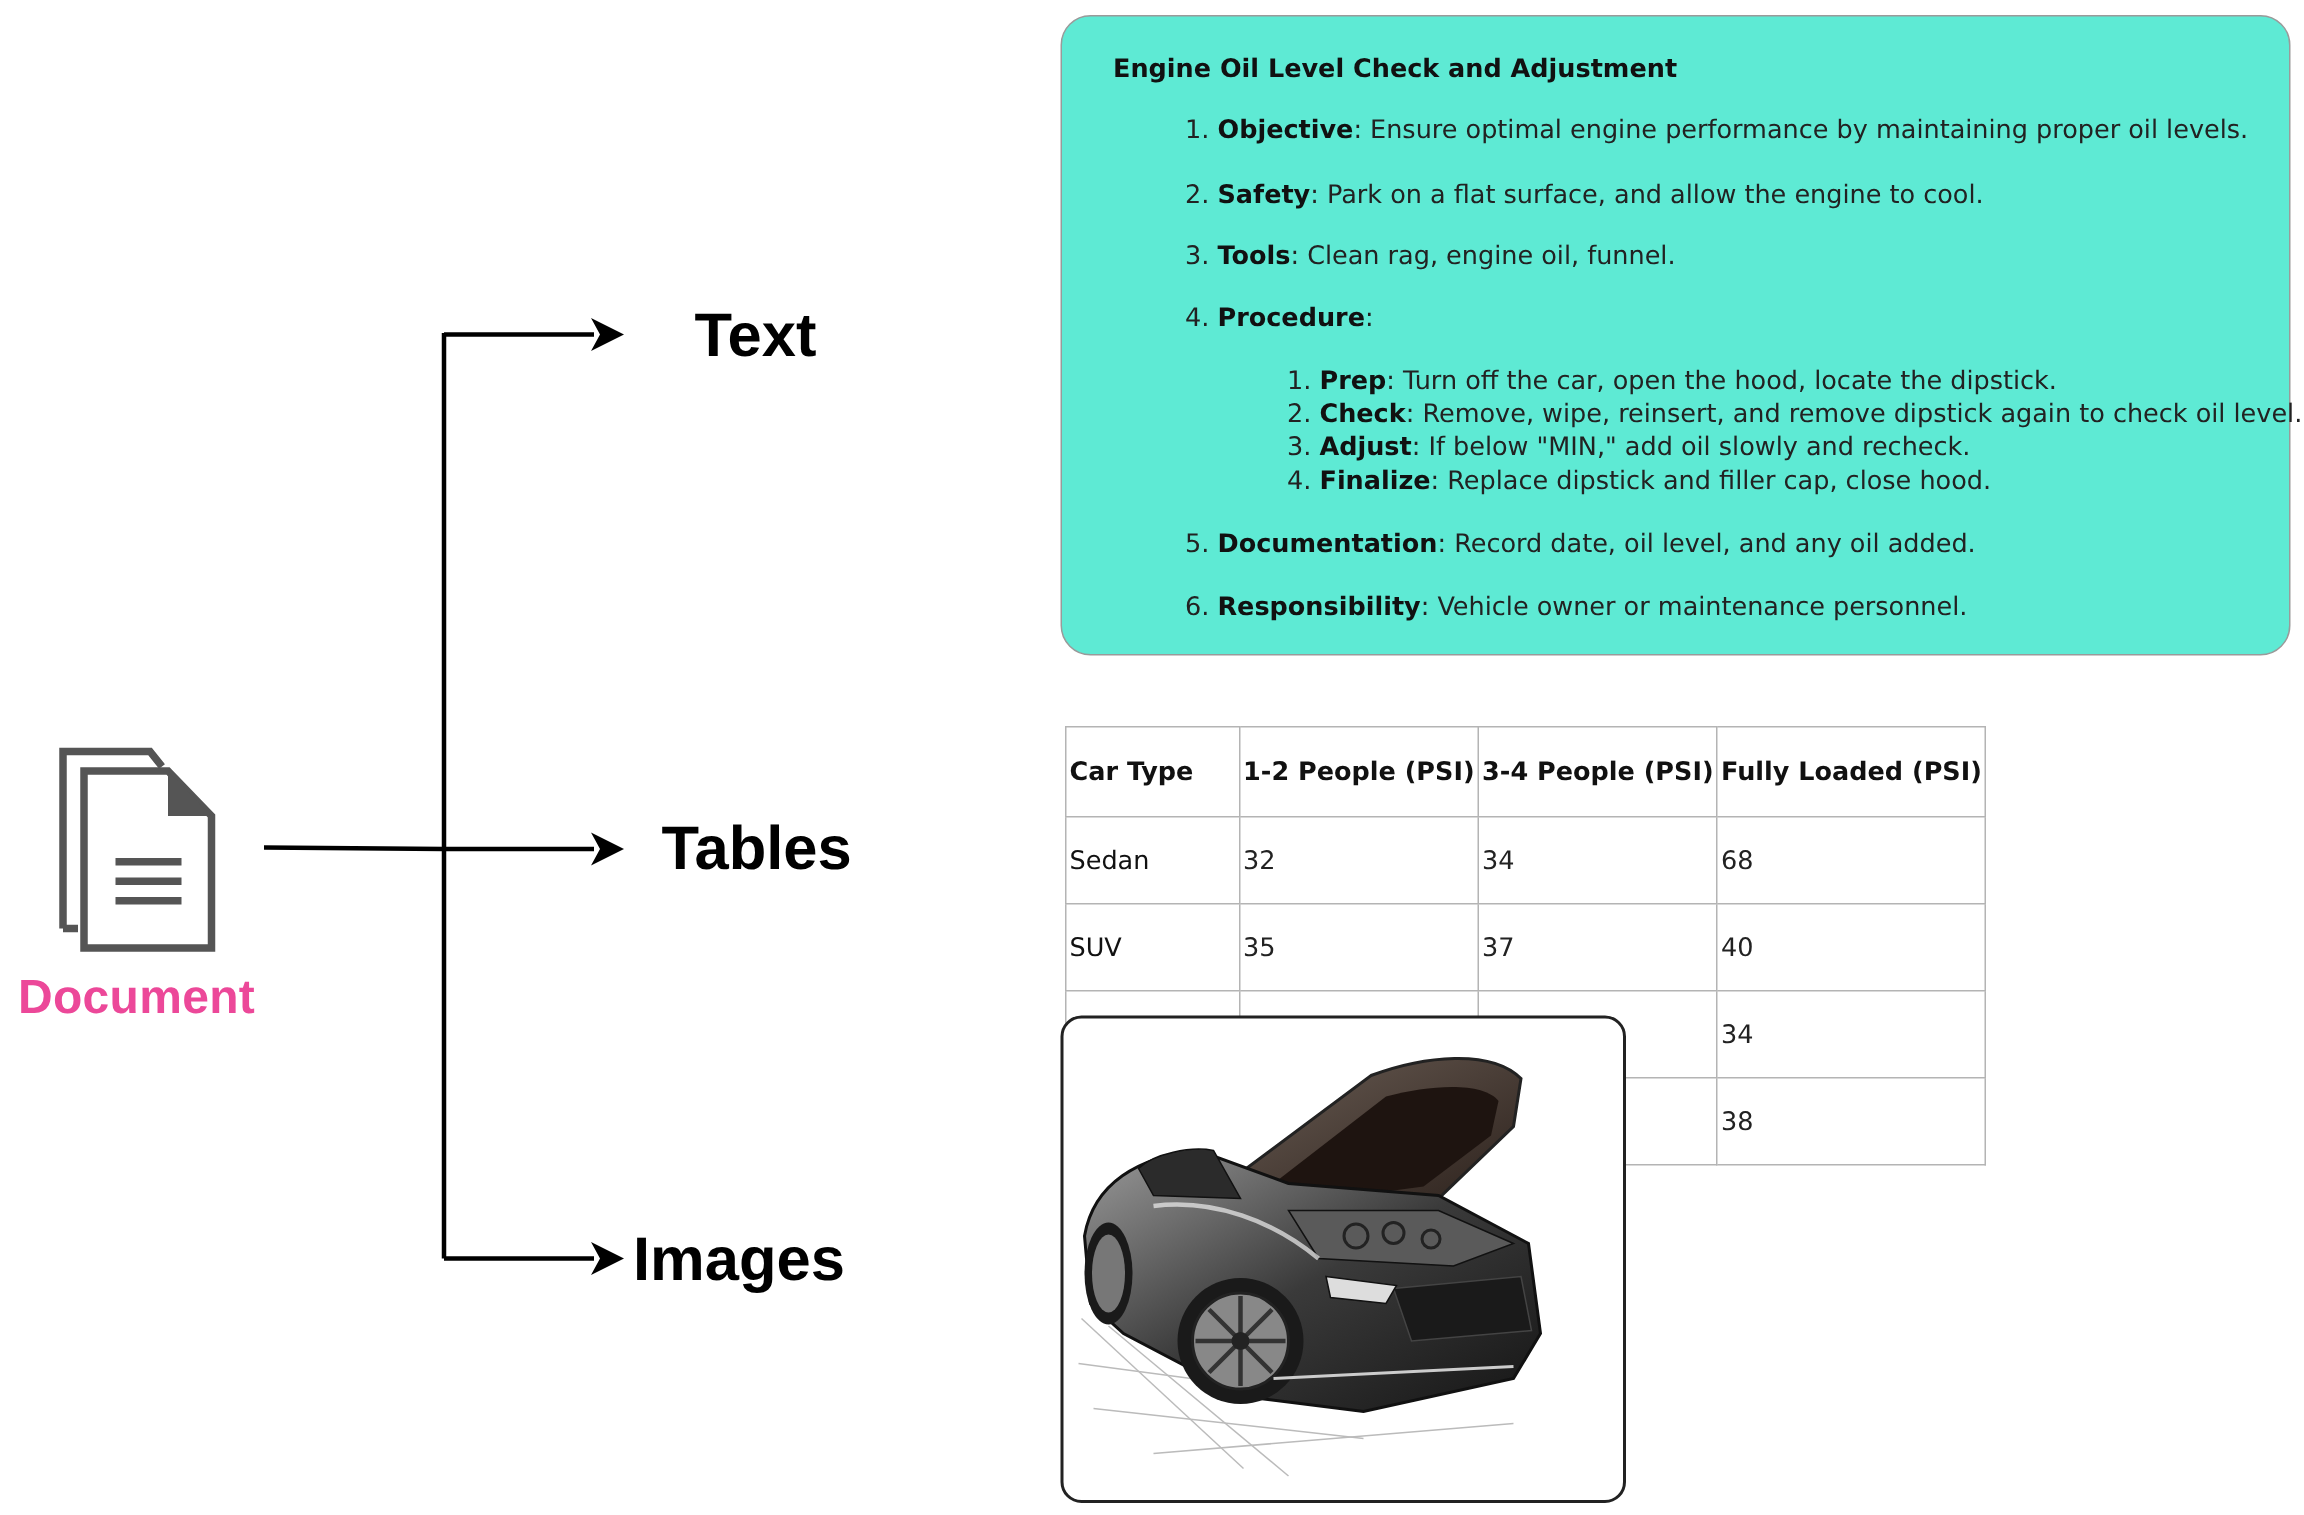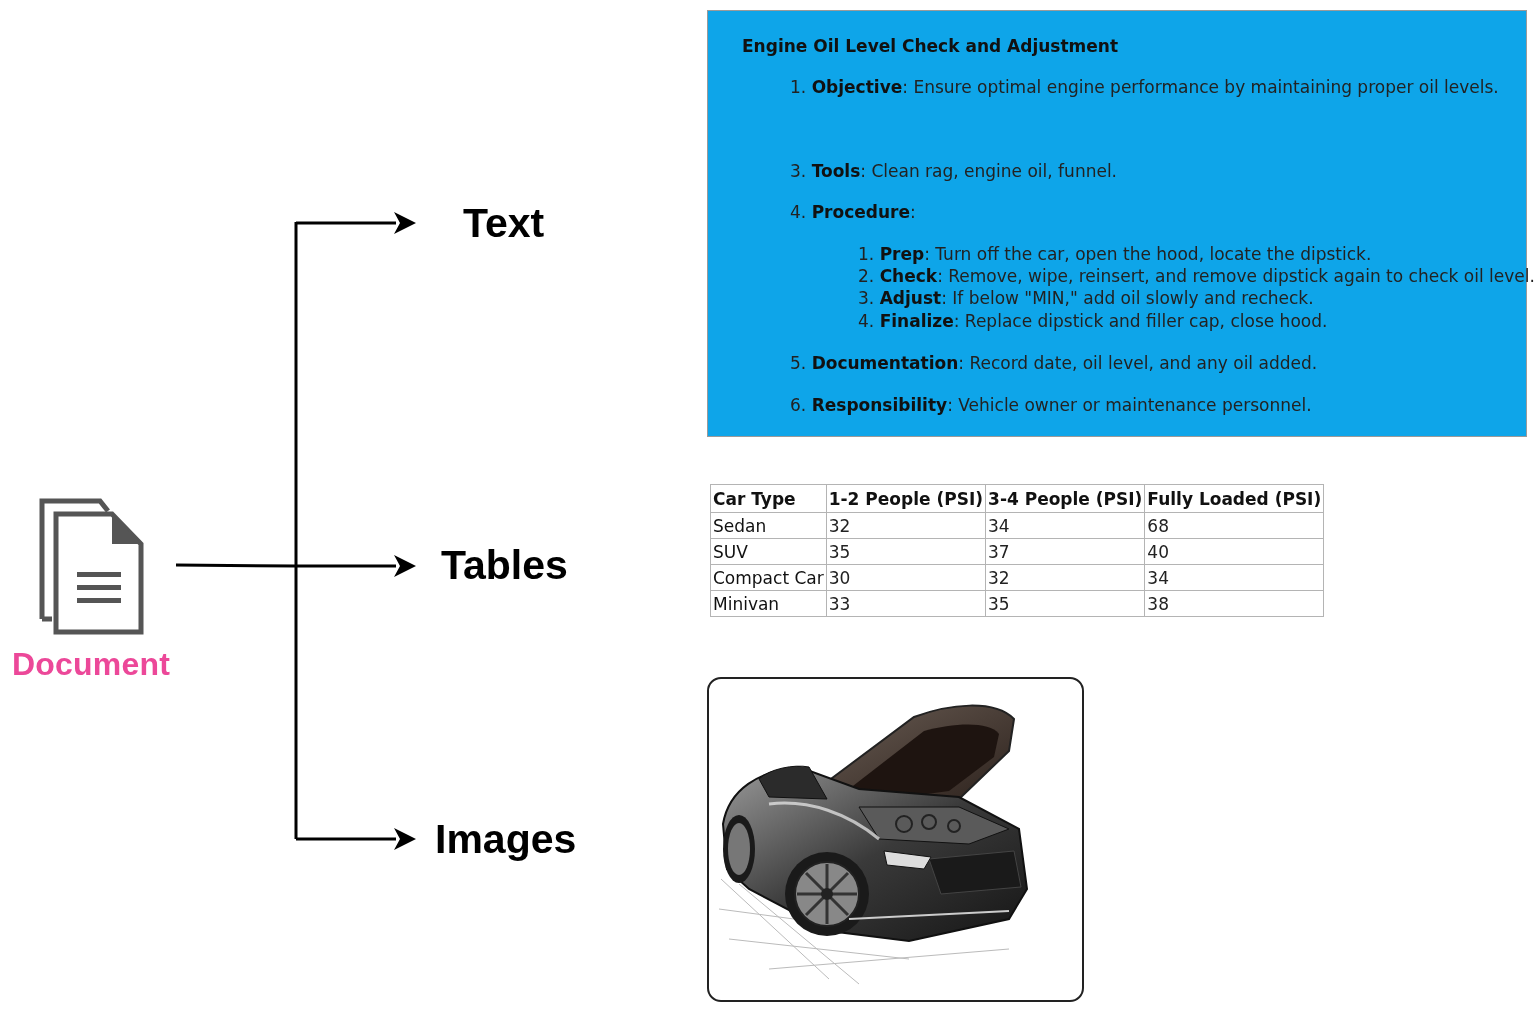--- a/index.html
+++ b/index.html
@@ -7,36 +7,36 @@
            font-family: "Liberation Sans", sans-serif; color: #000; }
 
     
     #connectors { position: absolute; left: 0; top: 0; width: 700px; height: 1010px; }
     .doc-icon { position: absolute; left: 38px; top: 497px; width: 108px; height: 140px; }
     .doc-label { position: absolute; left: 12px; top: 646px; font-size: 32px; font-weight: bold;
                  color: #ec4899; letter-spacing: 0.2px; }
     .branch-label { position: absolute; font-size: 41px; font-weight: bold; color: #000; }
     .lbl-text   { left: 463px; top: 200px; text-align: center; }
     .lbl-tables { left: 441px; top: 542px; text-align: center; }
-    .lbl-images { left: 435px; top: 816px; }
+    .lbl-images { left: 422px; top: 816px; }
 
     
     .text-card { position: absolute; left: 707px; top: 10px; width: 820px; height: 427px;
-                 box-sizing: border-box; border: 1.5px solid #9a9a9a; border-radius: 0;
-                 background: #0ea5e9; font-family: "DejaVu Sans", sans-serif; color: #222;
+                 box-sizing: border-box; border: 1.5px solid #9a9a9a; border-radius: 20px;
+                 background: #5eead4; font-family: "DejaVu Sans", sans-serif; color: #222;
                  font-size: 17px; }
     .card-title { position: absolute; left: 34px; top: 25px; font-weight: bold; font-size: 17px; color: #111; }
     .item { position: absolute; left: 82px; white-space: nowrap; }
     .item b, .sub b { color: #111; }
     .sub { position: absolute; left: 150px; white-space: nowrap; }
 
     
     .psi-table { position: absolute; left: 710px; top: 484px; border-collapse: collapse;
                  font-family: "DejaVu Sans", sans-serif; font-size: 17px; color: #222; }
-    .psi-table th, .psi-table td { border: 1.5px solid #b4b4b4; padding: 0 2px; height: 25px;
+    .psi-table th, .psi-table td { border: 1.5px solid #b4b4b4; padding: 16px 2px; height: 25px;
                  text-align: left; white-space: nowrap; }
     .psi-table th { font-weight: bold; color: #111; height: 27px; }
     .psi-table td.rowhead { font-weight: normal; color: #111; }
     .psi-table col.c0 { width: 114px; }
     .psi-table col.c1 { width: 142px; }
     .psi-table col.c2 { width: 142px; }
     .psi-table col.c3 { width: 160px; }
 
     
     .image-card { position: absolute; left: 707px; top: 677px; width: 377px; height: 325px;
@@ -88,20 +88,24 @@
 <div class="branch-label lbl-tables">Tables</div>
 <div class="branch-label lbl-images">Images</div>
 
 <div class="text-card">
   <div class="card-title">Engine Oil Level Check and Adjustment</div>
 
   <div class="item" style="top:66px">
     <span>1.</span>
     <b>Objective</b><span>: Ensure optimal engine performance by maintaining proper oil levels.</span>
   </div>
+  <div class="item" style="top:109px">
+    <span>2.</span>
+    <b>Safety</b><span>: Park on a flat surface, and allow the engine to cool.</span>
+  </div>
   <div class="item" style="top:150px">
     <span>3.</span>
     <b>Tools</b><span>: Clean rag, engine oil, funnel.</span>
   </div>
   <div class="item" style="top:191px">
     <span>4.</span>
     <b>Procedure</b><span>:</span>
   </div>
 
   <div class="sub" style="top:233px">

